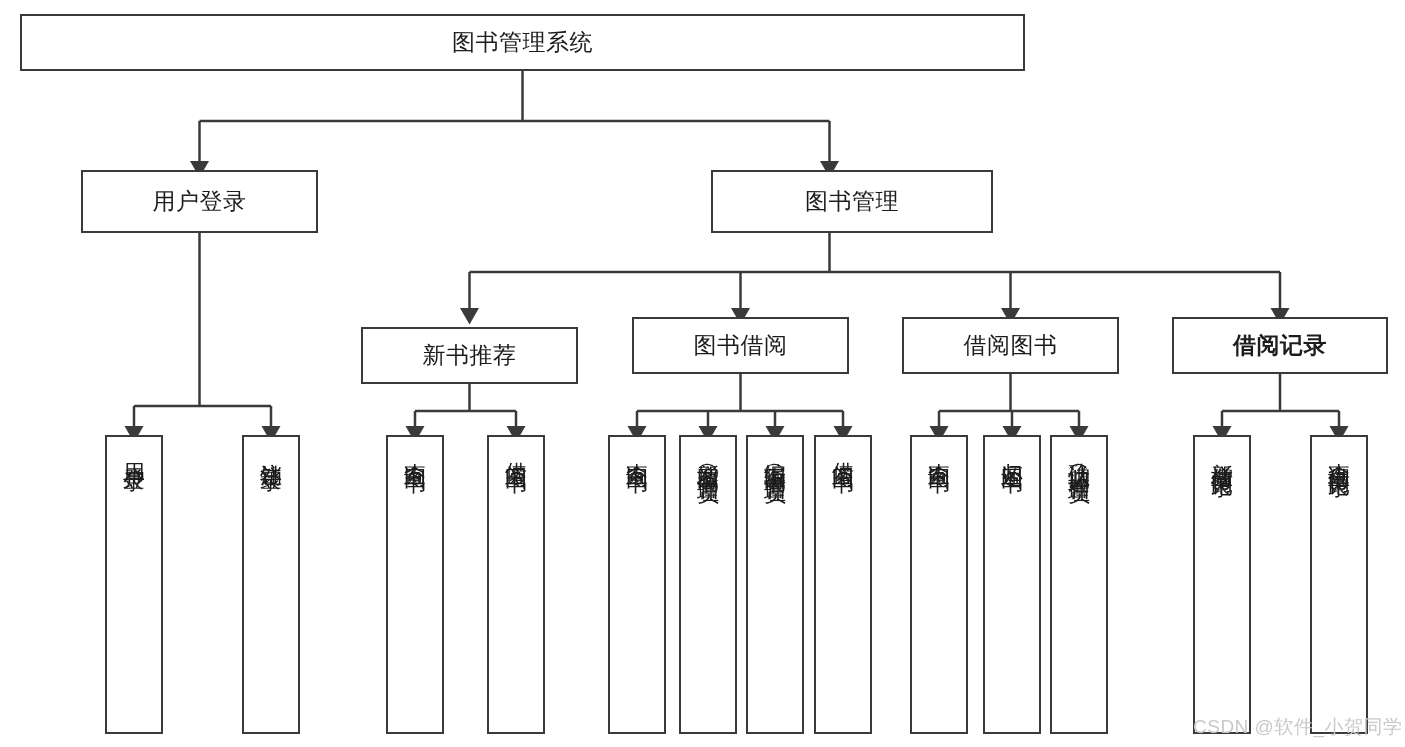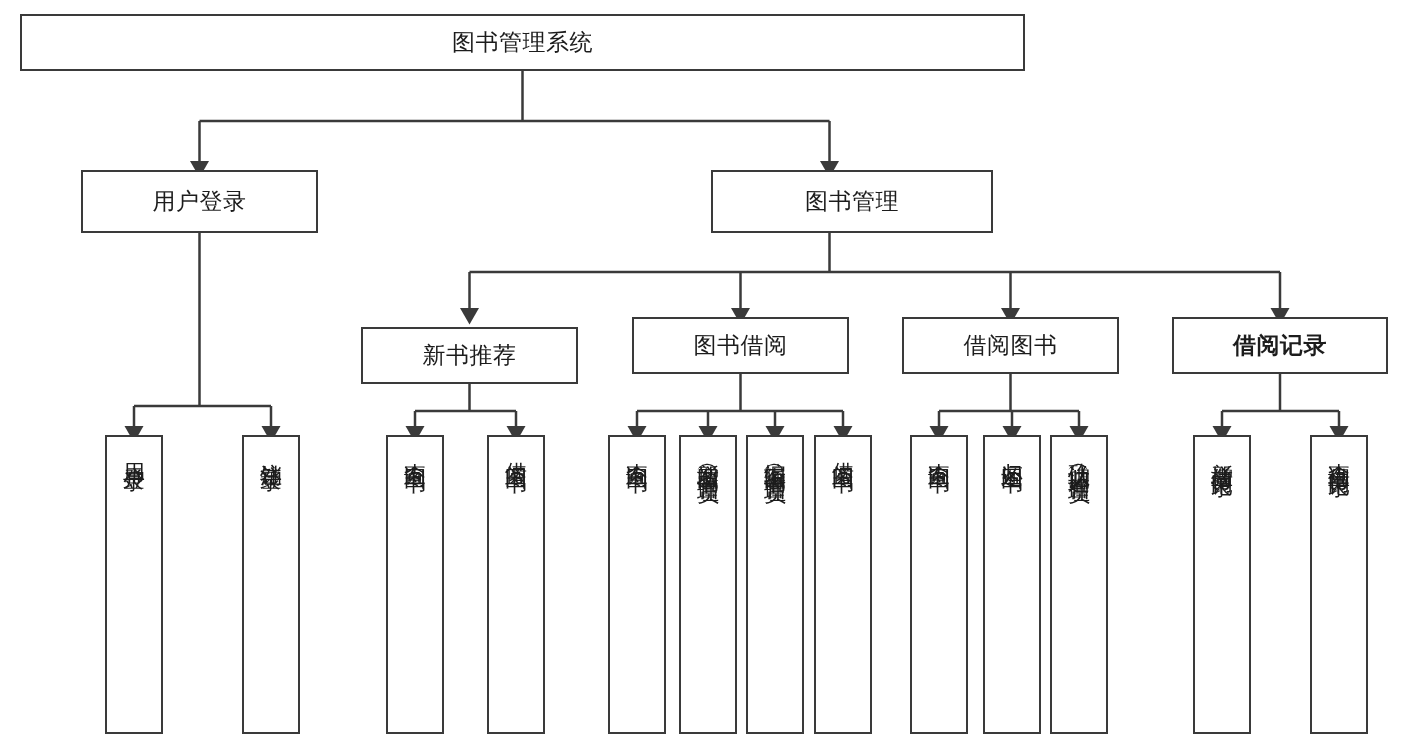--- a/index.html
+++ b/index.html
@@ -166,13 +166,14 @@
         <span class="node-label" style="color: rgb(28, 28, 28);">确认归还（管理员）</span>
       </div>
       <div class="node leaf" style="left: 1193px; top: 435px; width: 58px; height: 299px; border-color: rgb(58, 58, 58); background: rgb(255, 255, 255);">
         <span class="node-label" style="color: rgb(28, 28, 28);">新增借阅记录</span>
       </div>
       <div class="node leaf" style="left: 1310px; top: 435px; width: 58px; height: 299px; border-color: rgb(58, 58, 58); background: rgb(255, 255, 255);">
         <span class="node-label" style="color: rgb(28, 28, 28);">查询借阅记录</span>
       </div>
     </div>
 
+  <div class="watermark" style="left:1193px; top:714px;">CSDN @软件_小贺同学</div>
 </div>
 
 </body></html>

